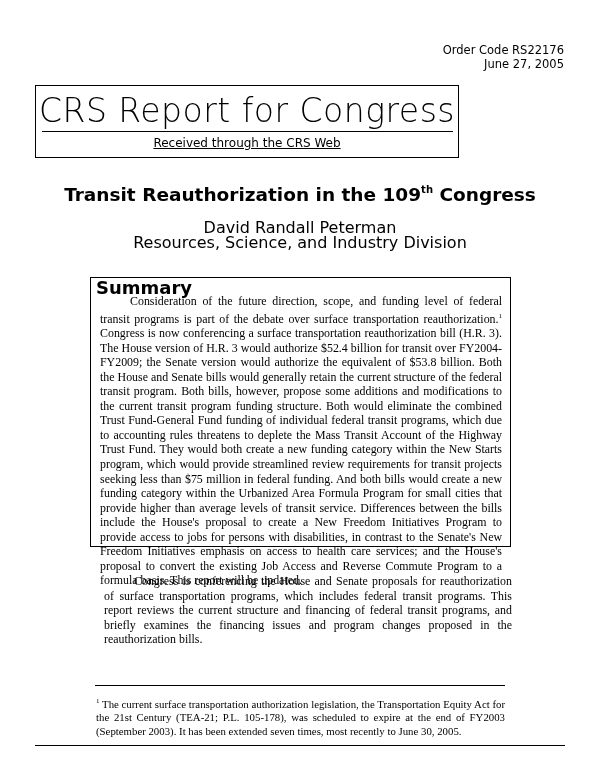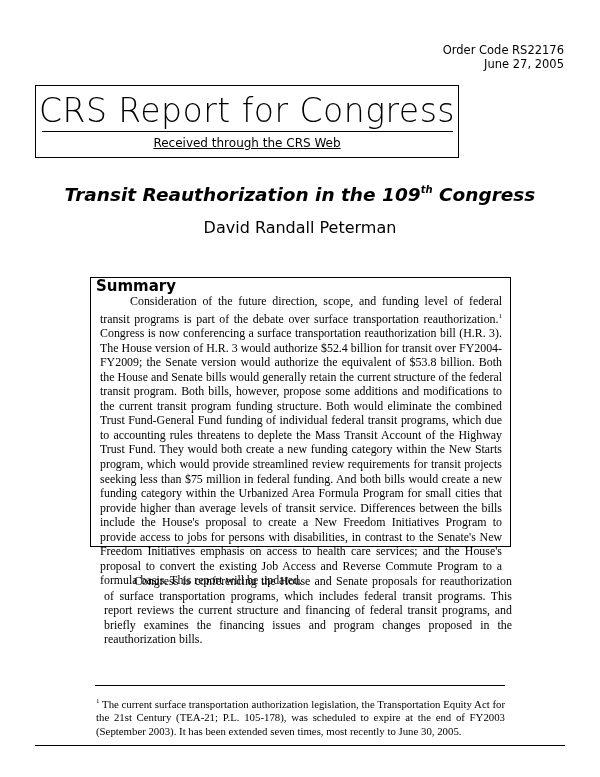--- a/index.html
+++ b/index.html
@@ -8,26 +8,26 @@
     .sans { font-family: "DejaVu Sans", sans-serif; margin-top: 28px; }
     .serif { font-family: "Liberation Serif", serif; }
 
     #order-block { right: 36px; top: 15px; text-align: right; font-size: 11.5px; line-height: 14px; }
 
     #header-box { left: 35px; top: 57px; width: 424px; height: 73px; border: 1.5px solid #000; box-sizing: border-box; }
     #header-title { position: absolute; left: 0; right: 0; top: 5px; text-align: center; font-size: 33px; letter-spacing: 0.5px; line-height: 40px; font-weight: 300; }
     #header-rule { position: absolute; left: 6px; right: 5px; top: 45px; border-top: 1.2px solid #000; }
     #header-sub { position: absolute; left: 0; right: 0; top: 47px; text-align: center; font-size: 12px; line-height: 20px; text-decoration: underline; }
 
-    #doc-title { left: 0; right: 0; top: 156px; text-align: center; font-size: 18.5px; font-weight: bold; font-style: italic; }
+    #doc-title { left: 0; right: 0; top: 156px; text-align: center; font-size: 18.5px; font-weight: bold; }
     #doc-title sup { font-size: 10px; vertical-align: 8px; }
 
     #author-block { left: 0; right: 0; top: 193px; text-align: center; font-size: 16px; line-height: 14.5px; }
 
-    #summary-heading { left: 96px; top: 249px; font-size: 15px; font-weight: bold; }
+    #summary-heading { left: 96px; top: 249px; font-size: 18px; font-weight: bold; }
 
     #summary-box { left: 90px; top: 277px; width: 421px; height: 270px; border: 1.2px solid #000; box-sizing: border-box; padding: 16px 8px 0 9px; }
     #summary-text { font-size: 11.9px; line-height: 14.55px; text-align: justify; text-indent: 30px; margin: 0; }
     sup.fn { font-size: 7px; vertical-align: 5px; }
 
     #intro-para { left: 96px; top: 566px; width: 408px; font-size: 11.9px; line-height: 14.55px; text-align: justify; text-indent: 30px; margin: 8px; }
 
     #footnote-rule { left: 95px; top: 685px; width: 410px; border-top: 1.2px solid #000; }
     #footnote { left: 96px; top: 695px; width: 409px; font-size: 10.8px; line-height: 13.3px; text-align: justify; margin: 0; }
 
@@ -45,20 +45,21 @@
 <div id="header-box" class="abs sans">
   <div id="header-title">CRS Report for Congress</div>
   <div id="header-rule"></div>
   <div id="header-sub">Received through the CRS Web</div>
 </div>
 
 <div id="doc-title" class="abs sans"><span>Transit Reauthorization in the 109</span><sup>th</sup><span> Congress</span></div>
 
 <div id="author-block" class="abs sans">
   <div>David Randall Peterman</div>
+  <div>Resources, Science, and Industry Division</div>
 </div>
 
 <div id="summary-heading" class="abs sans">Summary</div>
 
 <div id="summary-box" class="abs serif">
   <p id="summary-text"><span>Consideration of the future direction, scope, and funding level of federal transit programs is part of the debate over surface transportation reauthorization.</span><sup class="fn">1</sup><span>  Congress is now conferencing a surface transportation reauthorization bill (H.R. 3).  The House version of H.R. 3 would authorize $52.4 billion for transit over FY2004-FY2009; the Senate version would authorize the equivalent of $53.8 billion.  Both the House and Senate bills would generally retain the current structure of the federal transit program.  Both bills, however, propose some additions and modifications to the current transit program funding structure.  Both would eliminate the combined Trust Fund-General Fund funding of individual federal transit programs, which due to accounting rules threatens to deplete the Mass Transit Account of the Highway Trust Fund.  They would both create a new funding category within the New Starts program, which would provide streamlined review requirements for transit projects seeking less than $75 million in federal funding.  And both bills would create a new funding category within the Urbanized Area Formula Program for small cities that provide higher than average levels of transit service.  Differences between the bills include the House's proposal to create a New Freedom Initiatives Program to provide access to jobs for persons with disabilities, in contrast to the Senate's New Freedom Initiatives emphasis on access to health care services; and the House's proposal to convert the existing Job Access and Reverse Commute Program to a formula basis.  This report will be updated.</span></p>
 </div>
 
 <p id="intro-para" class="abs serif">Congress is conferencing the House and Senate proposals for reauthorization of surface transportation programs, which includes federal transit programs.  This report reviews the current structure and financing of federal transit programs, and briefly examines the financing issues and program changes proposed in the reauthorization bills.</p>
 

